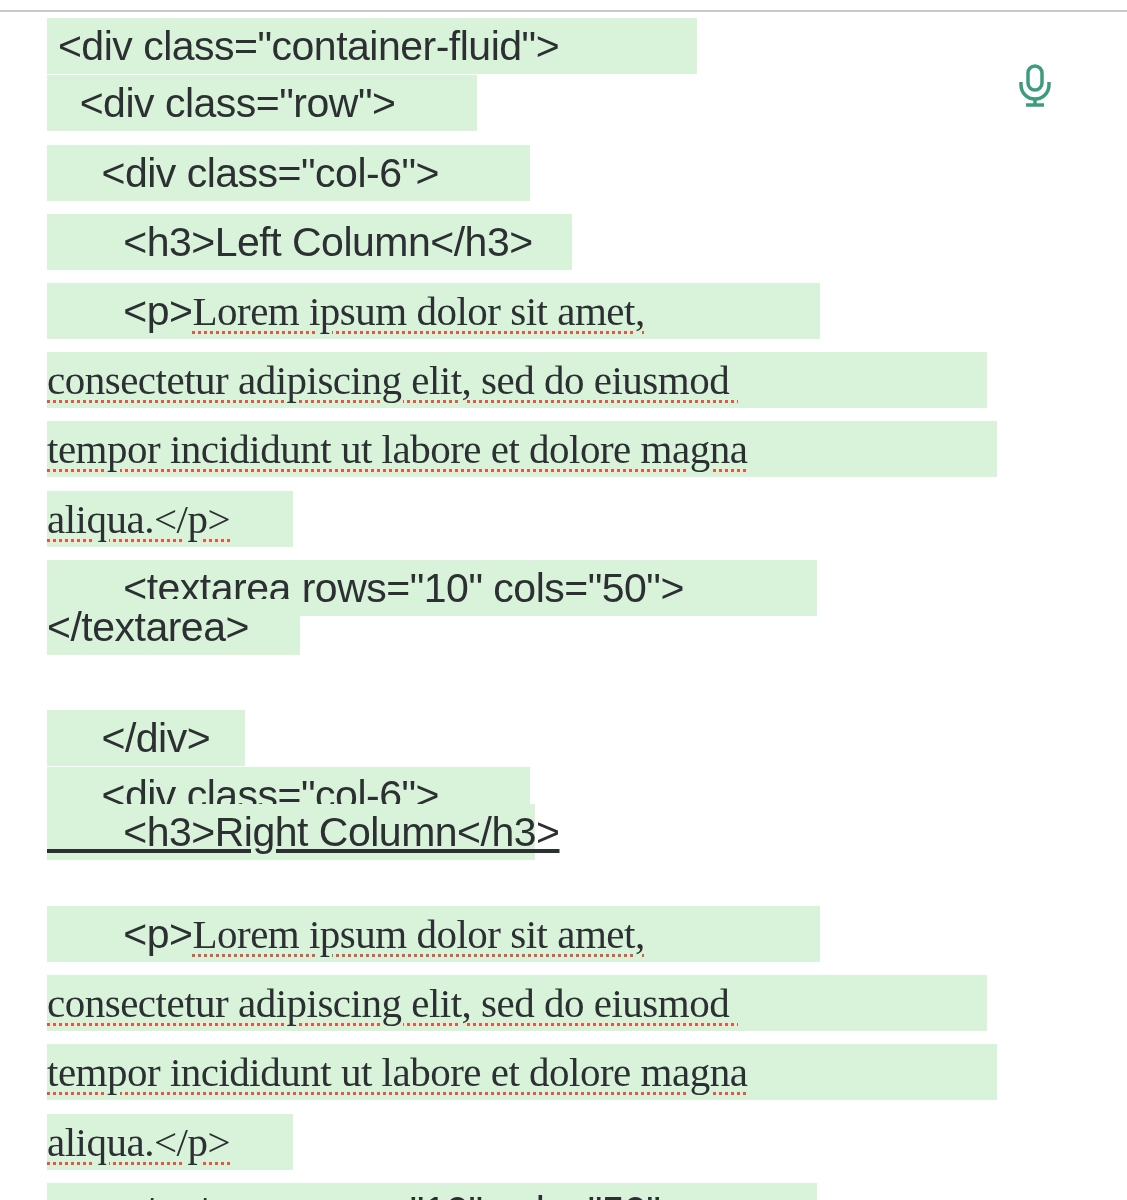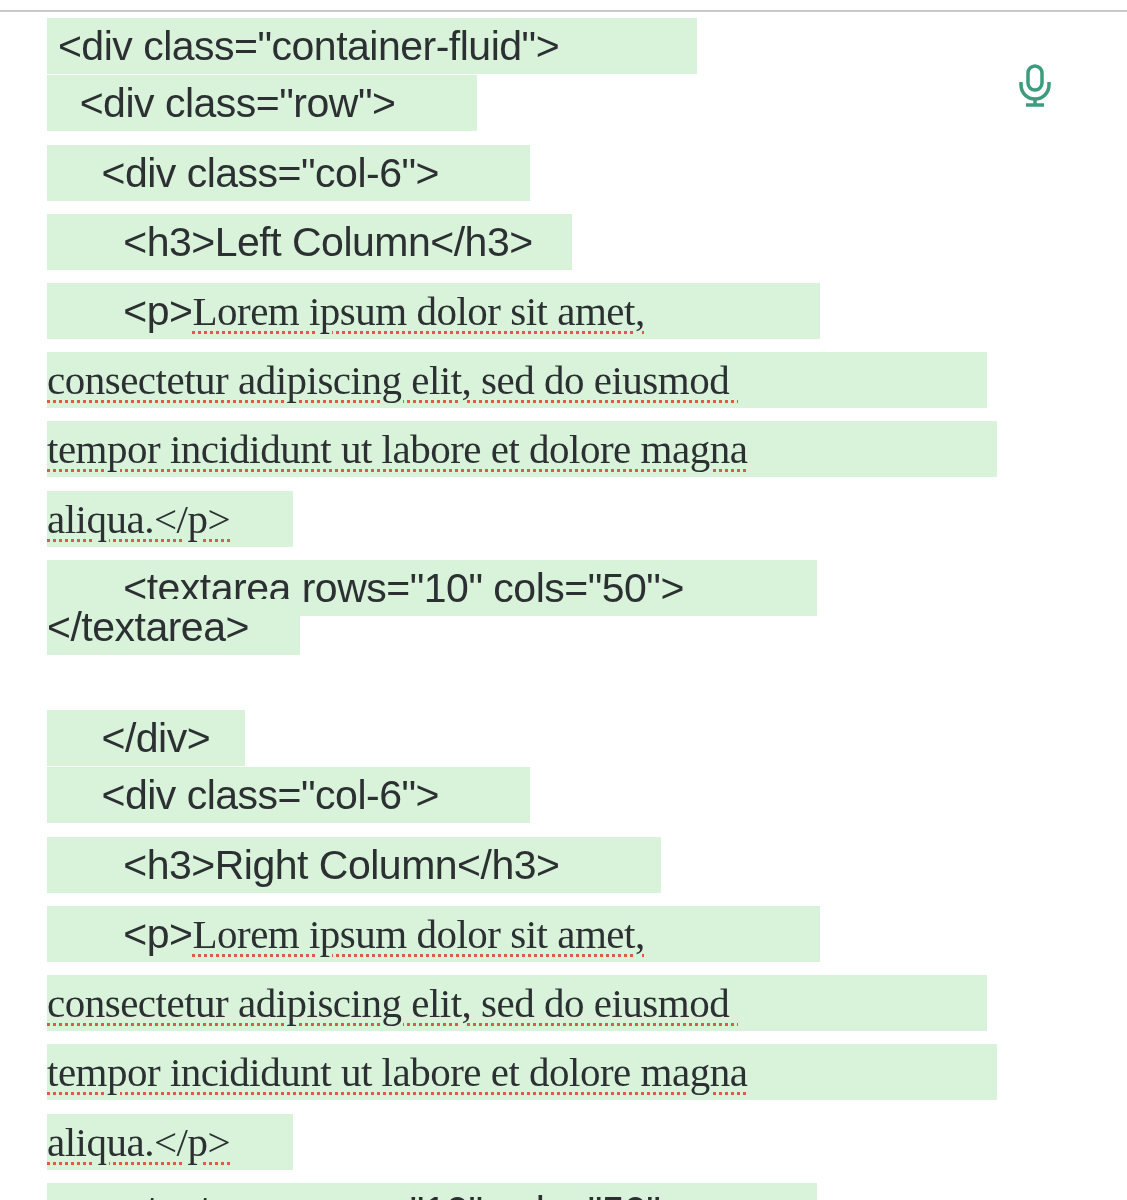--- a/index.html
+++ b/index.html
@@ -21,21 +21,21 @@
   <div class="line" style="top:133px;width:483px;">     &lt;div class="col-6"&gt;</div>
   <div class="line" style="top:202px;width:525px;">       &lt;h3&gt;Left Column&lt;/h3&gt;</div>
   <div class="line" style="top:271px;width:773px;"><span>       &lt;p&gt;</span><span class="sp">Lorem ipsum dolor sit amet,</span></div>
   <div class="line sp" style="top:340px;width:940px;">consectetur adipiscing elit, sed do eiusmod </div>
   <div class="line sp" style="top:409px;width:950px;">tempor incididunt ut labore et dolore magna</div>
   <div class="line sp" style="top:479px;width:246px;">aliqua.&lt;/p&gt;</div>
   <div class="line" style="top:548px;width:770px;">       &lt;textarea rows="10" cols="50"&gt;</div>
   <div class="line" style="top:587px;width:253px;">&lt;/textarea&gt;</div>
   <div class="line" style="top:686px;width:198px;margin-top:12px;">     &lt;/div&gt;</div>
   <div class="line" style="top:755px;width:483px;">     &lt;div class="col-6"&gt;</div>
-  <div class="line" style="top:825px;width:614px;">       &lt;h3&gt;Right Column&lt;/h3&gt;</div>
+  <div class="line" style="top:792px;width:488px;text-decoration:underline;">       &lt;h3&gt;Right Column&lt;/h3&gt;</div>
   <div class="line" style="top:894px;width:773px;"><span>       &lt;p&gt;</span><span class="sp">Lorem ipsum dolor sit amet,</span></div>
   <div class="line sp" style="top:963px;width:940px;">consectetur adipiscing elit, sed do eiusmod </div>
   <div class="line sp" style="top:1032px;width:950px;">tempor incididunt ut labore et dolore magna</div>
   <div class="line sp" style="top:1102px;width:246px;">aliqua.&lt;/p&gt;</div>
   <div class="line" style="top:1171px;width:770px;">       &lt;textarea rows="10" cols="50"&gt;</div>
 </div>
 
 <div class="mic">
   <svg width="36" height="44" viewBox="0 0 36 44">
     <rect x="11" y="2" width="14" height="24" rx="7" fill="none" stroke="#3e9c7e" stroke-width="3.5"></rect>

